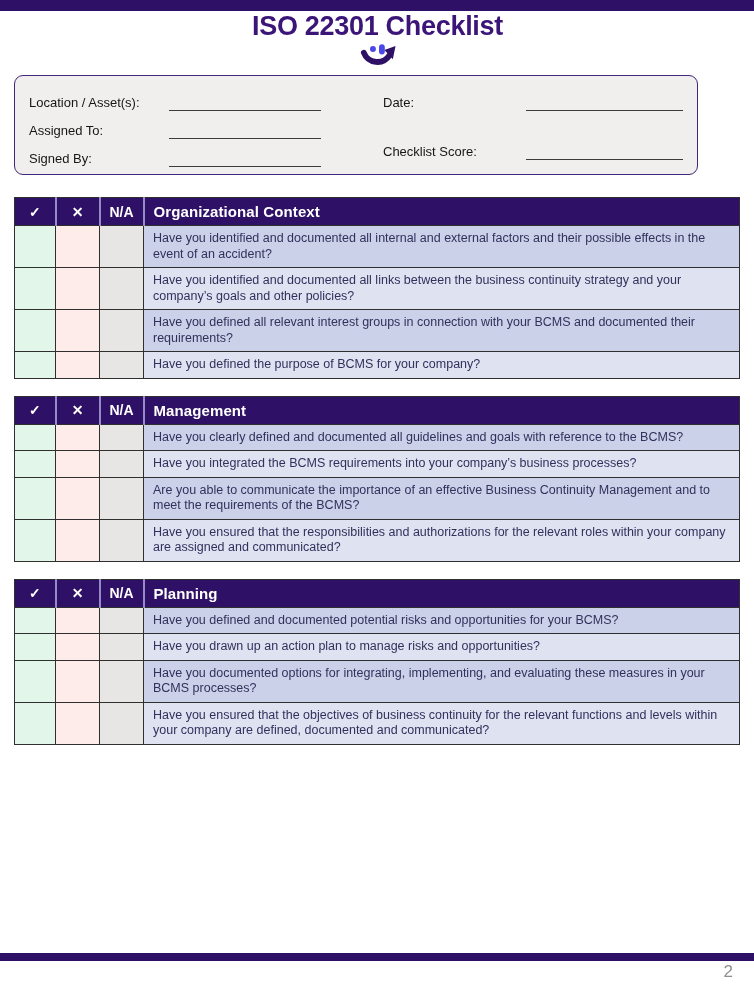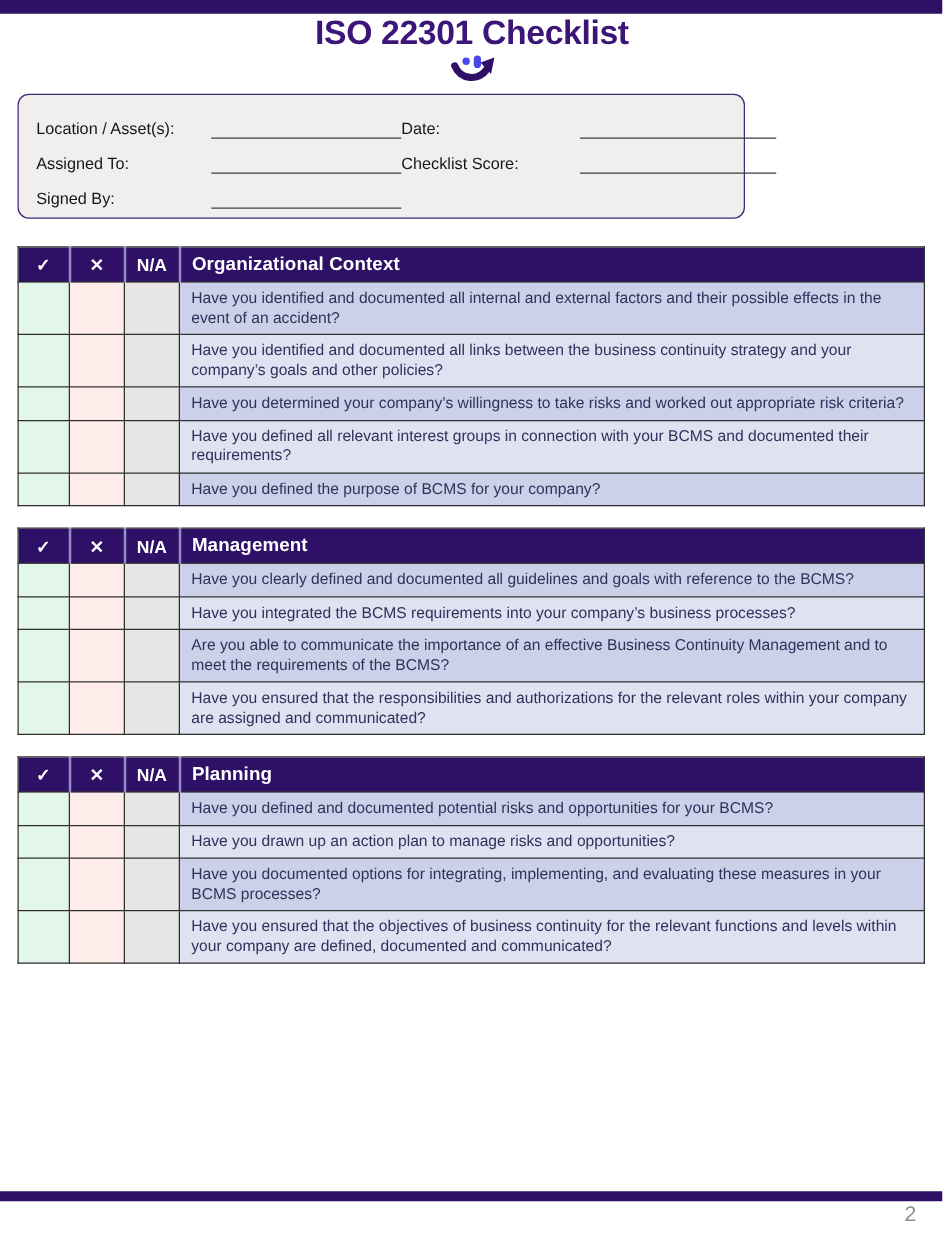--- a/index.html
+++ b/index.html
@@ -16,27 +16,27 @@
   }
   .top-bar{position:absolute;top:0;left:0;width:754px;height:11px;background:var(--brand-purple);}
   .bottom-bar{position:absolute;top:953px;left:0;width:754px;height:8px;background:var(--brand-purple);}
   .doc-header{
     position:absolute;top:11px;left:0;width:754px;height:64px;box-sizing:border-box;
     display:flex;align-items:center;justify-content:space-between;padding:0 15px 0 16px;flex-direction:column;
   }
   .doc-title{font-size:27px;font-weight:700;color:var(--title-purple);margin:0;letter-spacing:-0.3px;}
   .logo{width:54px;height:44px;margin-top:2px;}
   .form-box{
-    position:absolute;top:75px;left:14px;width:582px;height:100px;box-sizing:border-box;
+    position:absolute;top:75px;left:14px;width:684px;height:100px;box-sizing:border-box;
     background:var(--form-bg);border:1.5px solid var(--form-border);border-radius:9px;
     padding:7px 14px;display:flex;
   }
   .f-col{display:flex;flex-direction:column;}
   .f-col.left{width:372px;}
-  .f-col.right{flex:1;}
+  .f-col.right{flex:1;gap:21px;}
   .f-row{display:flex;align-items:flex-end;height:28px;}
   .f-label{font-size:13px;color:#161616;padding-bottom:1px;}
   .left .f-label{width:140px;}
   .right .f-label{width:143px;}
   .f-line{border-bottom:1.3px solid var(--line-color);height:16px;}
   .left .f-line{width:152px;}
   .right .f-line{width:157px;}
   .tables{position:absolute;top:197px;left:14px;width:726px;}
   table.check-table{border-collapse:collapse;width:726px;table-layout:fixed;border:1px solid var(--border-dark);}
   table.check-table + table.check-table{margin-top:17px;}
@@ -129,26 +129,20 @@
         <tr>
           <td class="mark-check"></td>
           <td class="mark-cross"></td>
           <td class="mark-na"></td>
           <td class="q">Have you identified and documented all links between the business continuity strategy and your company’s goals and other policies?</td>
         </tr>
         <tr>
           <td class="mark-check"></td>
           <td class="mark-cross"></td>
           <td class="mark-na"></td>
-          <td class="q">Have you determined your company’s willingness to take risks and worked out appropriate risk criteria?</td>
-        </tr>
-        <tr>
-          <td class="mark-check"></td>
-          <td class="mark-cross"></td>
-          <td class="mark-na"></td>
           <td class="q">Have you defined all relevant interest groups in connection with your BCMS and documented their requirements?</td>
         </tr>
         <tr>
           <td class="mark-check"></td>
           <td class="mark-cross"></td>
           <td class="mark-na"></td>
           <td class="q">Have you defined the purpose of BCMS for your company?</td>
         </tr>
       </tbody>
     </table>

